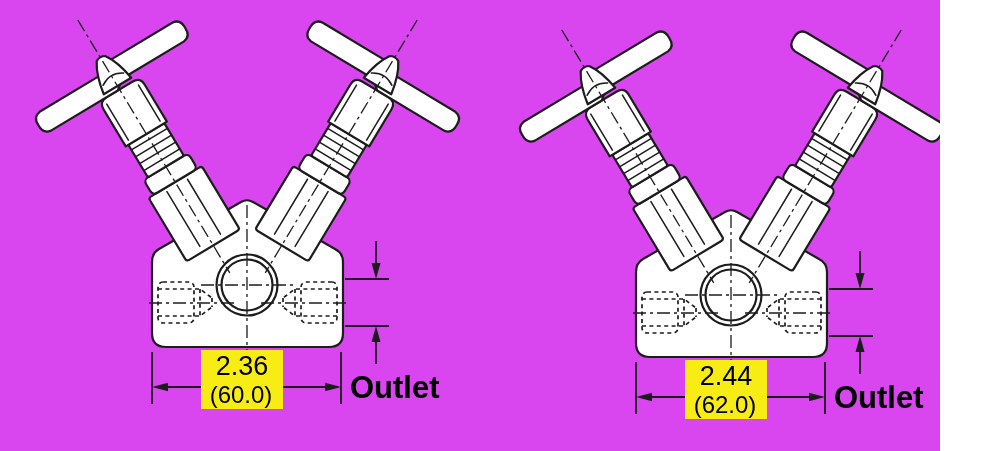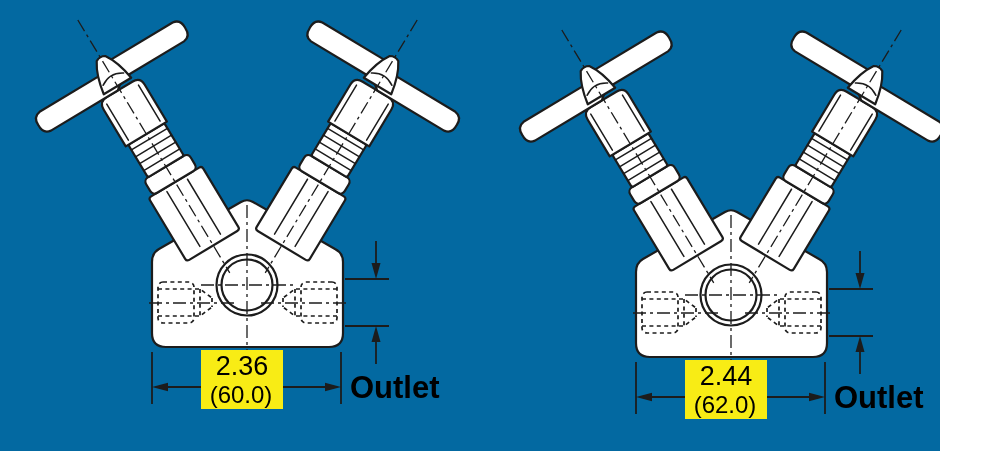--- a/index.html
+++ b/index.html
@@ -1,21 +1,21 @@
 <!DOCTYPE html>
 <html style="--line: #1c1c1c; --hl: #f8ec15; --txt: #000000;"><head>
 <meta charset="utf-8">
 <style>
   :root{
     --line:#1c1c1c;
     --hl:#f8ec15;
     --txt:#000000;
   }
   html,body{margin:0;padding:0;background:#ffffff;}
-  .stage{width:940px;height:451px;position:relative;background:#0369a1;overflow:hidden;}
+  .stage{width:940px;height:451px;position:relative;background:#d946ef;overflow:hidden;}
   svg{display:block;}
   
   .ln{fill:none;stroke:var(--line);stroke-width:2.2;stroke-linecap:round;stroke-linejoin:round;}
   
   .ln2{fill:none;stroke:var(--line);stroke-width:1.5;stroke-linecap:round;}
   
   .wf{fill:#ffffff;stroke:var(--line);stroke-width:2.2;stroke-linejoin:round;}
   
   .hd{fill:none;stroke:var(--line);stroke-width:1.7;stroke-dasharray:4 3.4;stroke-linecap:butt;}
   

